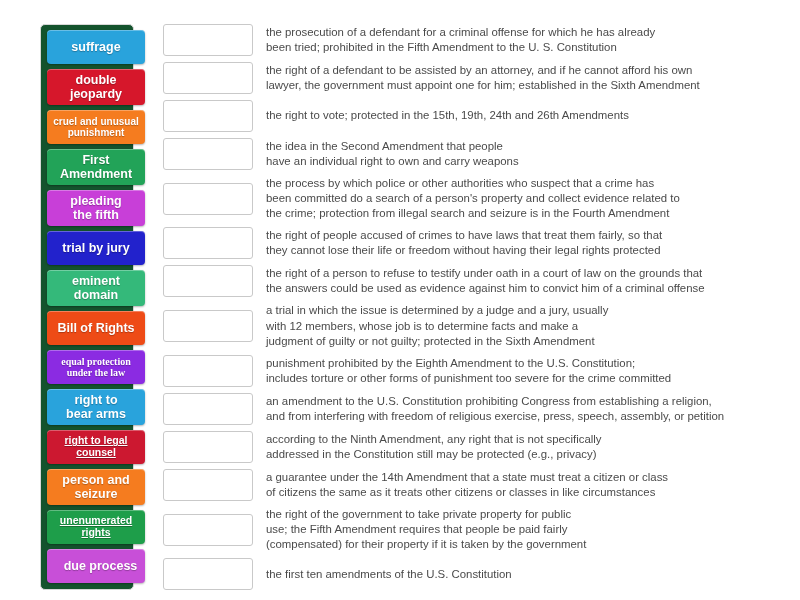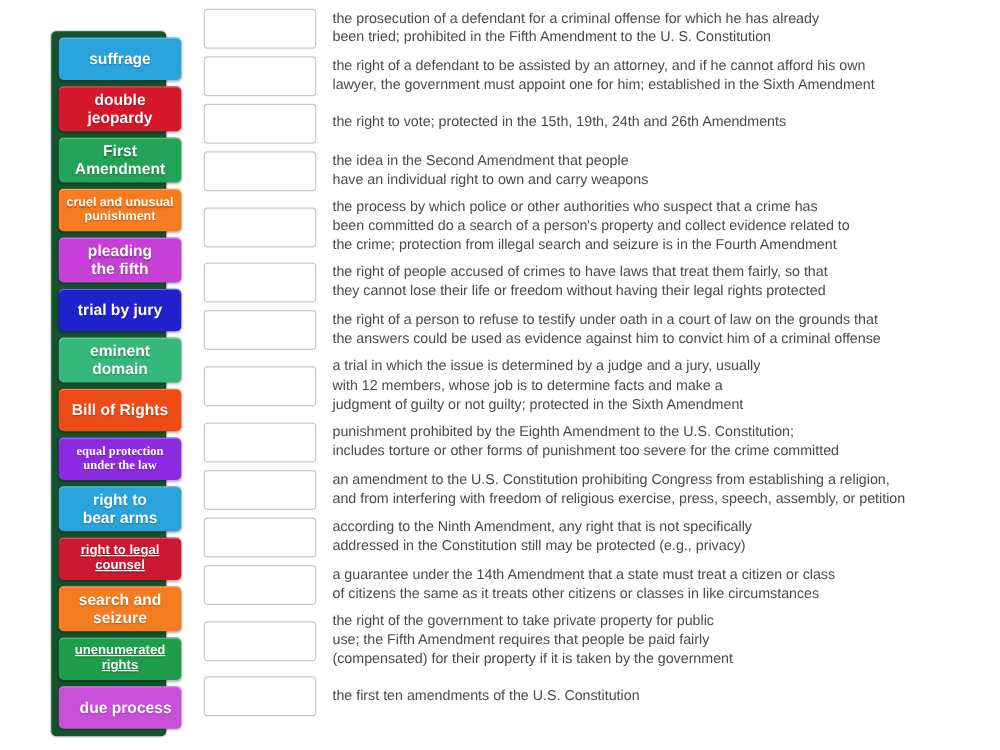--- a/index.html
+++ b/index.html
@@ -59,21 +59,21 @@
     user-select: none;
   }
 
   .tile.small { font-size: 10.5px; text-decoration: underline; }
   .tile.tiny  { font-size: 10px; }
 
   
   #rows {
     position: absolute;
     left: 163px;
-    top: 7px;
+    top: 24px;
     width: 600px;
   }
 
   .row {
     display: flex;
     align-items: center;
     margin-bottom: 6px;
   }
 
   .dropbox {
@@ -100,28 +100,28 @@
 <div id="app">
 
   <div id="tile-panel">
       <div class="tile" style="background: rgb(41, 163, 220);">
         <span style="white-space: pre-line;">suffrage</span>
       </div>
       <div class="tile" style="background: rgb(214, 23, 43);">
         <span style="white-space: pre-line;">double
 jeopardy</span>
       </div>
+      <div class="tile tiny" style="background: rgb(245, 124, 31);">
+        <span style="white-space: pre-line;">cruel and unusual
+punishment</span>
+      </div>
       <div class="tile" style="background: rgb(34, 163, 88);">
         <span style="white-space: pre-line;">First
 Amendment</span>
       </div>
-      <div class="tile tiny" style="background: rgb(245, 124, 31);">
-        <span style="white-space: pre-line;">cruel and unusual
-punishment</span>
-      </div>
       <div class="tile" style="background: rgb(200, 63, 216);">
         <span style="white-space: pre-line;">pleading
 the fifth</span>
       </div>
       <div class="tile" style="background: rgb(34, 34, 204);">
         <span style="white-space: pre-line;">trial by jury</span>
       </div>
       <div class="tile" style="background: rgb(52, 185, 122);">
         <span style="white-space: pre-line;">eminent
 domain</span>
@@ -135,21 +135,21 @@
       </div>
       <div class="tile" style="background: rgb(41, 163, 220);">
         <span style="white-space: pre-line;">right to
 bear arms</span>
       </div>
       <div class="tile small" style="background: rgb(204, 24, 48);">
         <span style="white-space: pre-line;">right to legal
 counsel</span>
       </div>
       <div class="tile" style="background: rgb(245, 124, 31);">
-        <span style="white-space: pre-line;">search and
+        <span style="white-space: pre-line;">person and
 seizure</span>
       </div>
       <div class="tile small" style="background: rgb(30, 158, 74);">
         <span style="white-space: pre-line;">unenumerated
 rights</span>
       </div>
       <div class="tile" style="background: rgb(200, 79, 216); padding-left: 12px;">
         <span style="white-space: pre-line;">due process</span>
       </div>
     </div>

